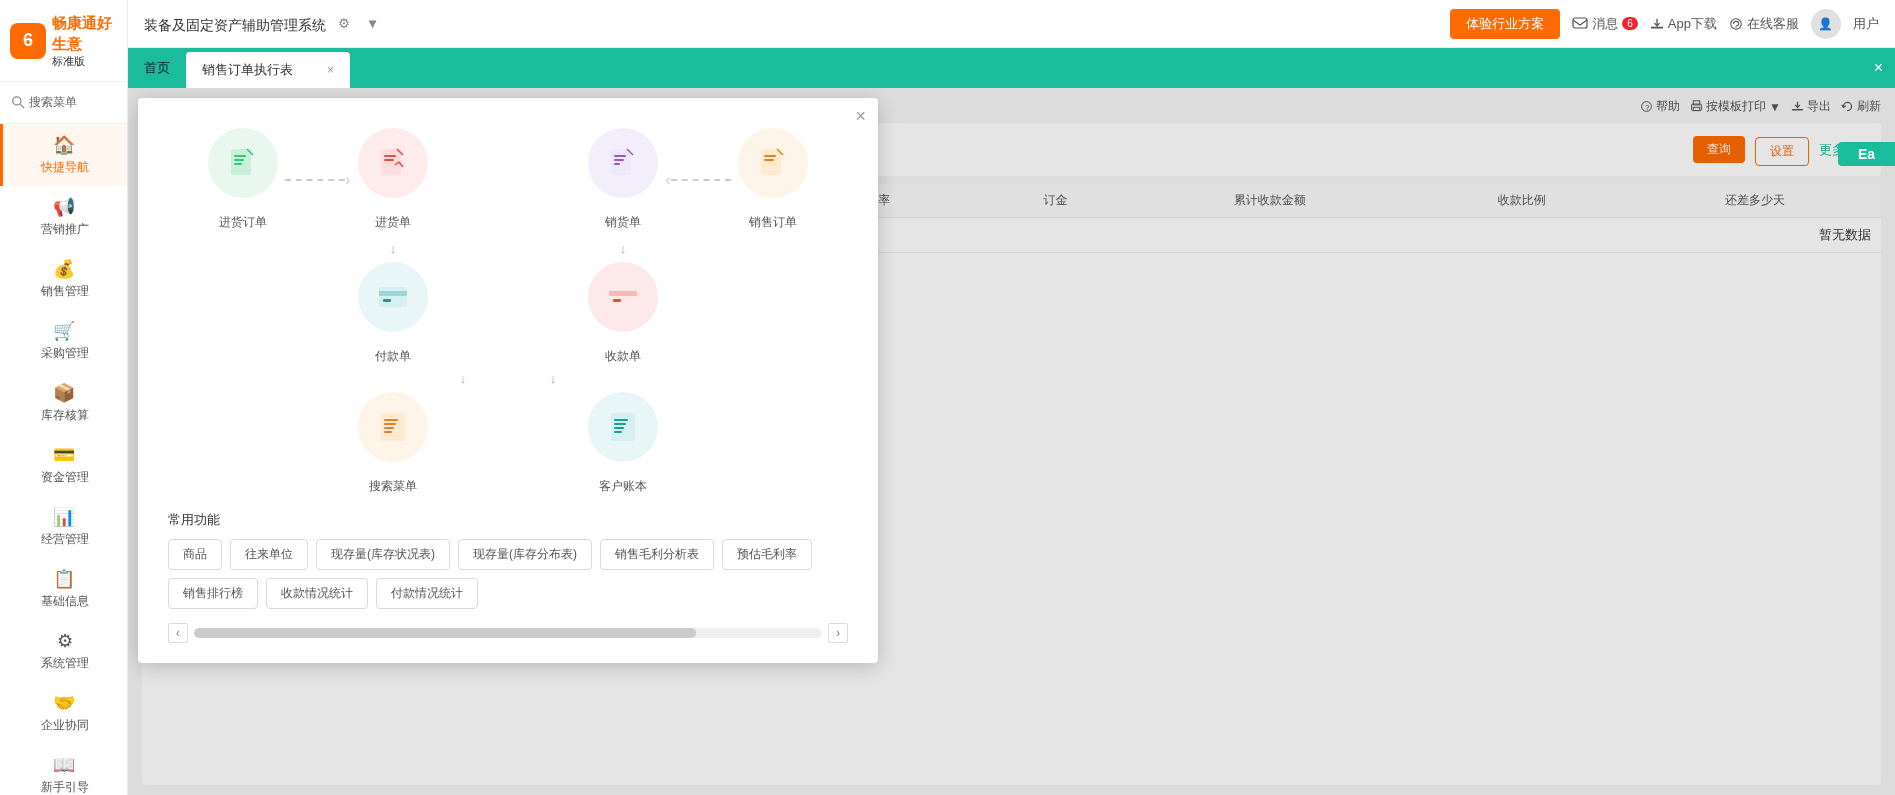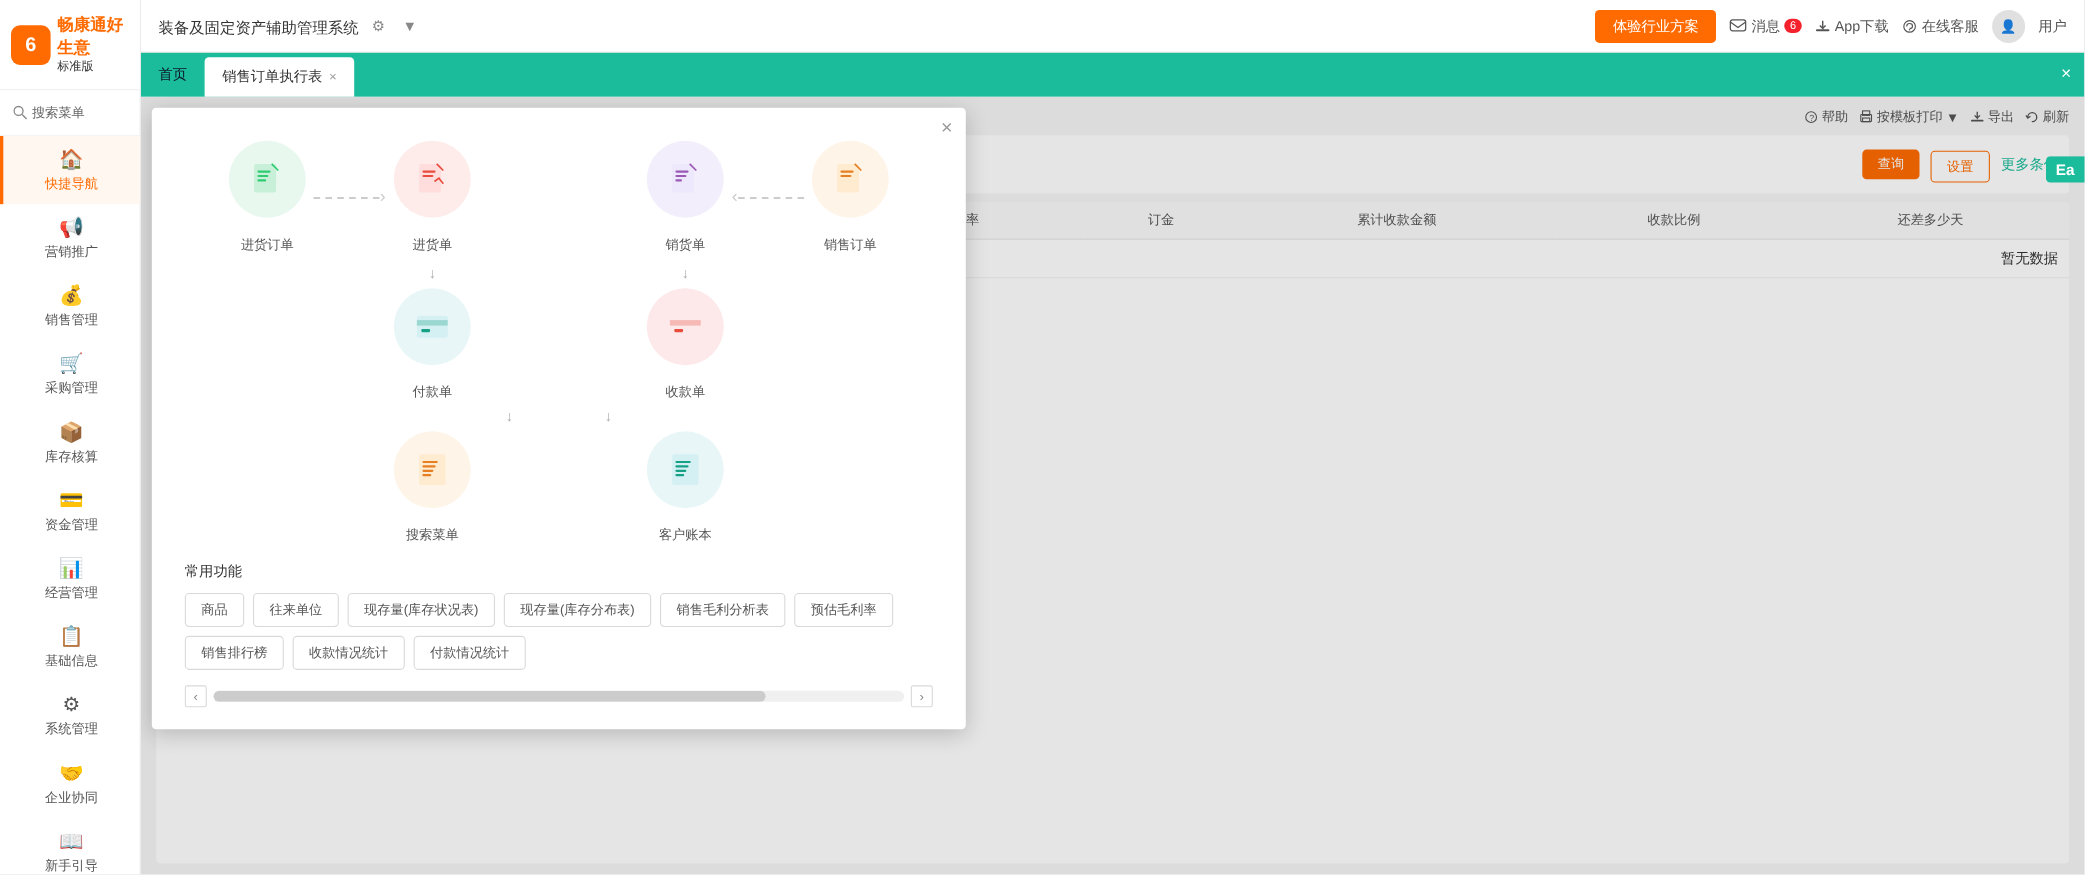--- a/index.html
+++ b/index.html
@@ -31,21 +31,21 @@
     .system-title { font-size: 14px; color: #333; font-weight: 500; }
     .top-bar-actions { display: flex; gap: 12px; }
     .top-bar-btn { background: none; border: none; cursor: pointer; display: flex; align-items: center; gap: 4px; color: #555; font-size: 13px; }
     .top-bar-btn .badge { background: #f5222d; color: white; border-radius: 10px; padding: 1px 5px; font-size: 10px; }
     .experience-btn { background: #ff6b00; color: white; border: none; border-radius: 4px; padding: 6px 16px; font-size: 13px; cursor: pointer; }
     .user-avatar { width: 30px; height: 30px; background: #e0e0e0; border-radius: 50%; display: flex; align-items: center; justify-content: center; font-size: 12px; color: #666; }
 
     
     .tab-bar { height: 40px; background: #1abc9c; display: flex; align-items: center; padding: 0; }
     .tab-item { height: 40px; display: flex; align-items: center; padding: 0 16px; cursor: pointer; font-size: 13px; color: rgba(255,255,255,0.85); }
-    .tab-item.active { background: #fff; color: #333; border-radius: 4px 4px 0 0; margin: 4px 0 0 0; height: 36px; }
+    .tab-item.active { background: #fff; color: #333; border-radius: 4px 4px 0 0; margin: 4px 0 0 0; height: 36px; gap: 28px; }
     .tab-item.home { color: #0f172a; }
     .tab-close { margin-left: 6px; color: #999; cursor: pointer; font-size: 12px; }
     .tab-bar-close { margin-left: auto; margin-right: 12px; color: white; cursor: pointer; font-size: 16px; }
 
     
     .content-area { flex: 1; display: flex; overflow: hidden; background: #f5f5f5; position: relative; }
 
     
     .modal-overlay { position: absolute; top: 0; left: 0; right: 0; bottom: 0; background: rgba(0,0,0,0.1); z-index: 10; display: flex; justify-content: flex-start; align-items: flex-start; }
     .modal { background: white; width: 740px; margin: 10px 0 0 10px; border-radius: 4px; box-shadow: 0 4px 20px rgba(0,0,0,0.2); padding: 20px 30px 20px 30px; position: relative; }
@@ -84,21 +84,21 @@
     .set-btn { background: white; color: #ff6b00; border: 1px solid #ff6b00; border-radius: 4px; padding: 5px 14px; font-size: 12px; cursor: pointer; display: block; margin-top: 4px; }
 
     .table-container { flex: 1; background: white; border-radius: 4px; overflow: auto; }
     .data-table { width: 100%; border-collapse: collapse; font-size: 12px; }
     .data-table th { background: #fafafa; padding: 8px 10px; text-align: center; border-bottom: 1px solid #e8e8e8; color: #555; font-weight: normal; white-space: nowrap; }
     .data-table td { padding: 8px 10px; text-align: right; border-bottom: 1px solid #f0f0f0; color: #333; }
     .no-data { text-align: center; padding: 60px 0; color: #999; font-size: 13px; }
     .settings-icon-btn { background: none; border: none; cursor: pointer; color: #888; padding: 4px; }
 
     
-    .ea-badge { position: fixed; top: 142px; right: 0; background: #1abc9c; color: white; padding: 4px 9px; font-size: 14px; font-weight: bold; border-radius: 4px 0 0 4px; z-index: 100; }
+    .ea-badge { position: fixed; top: 142px; right: 0; background: #1abc9c; color: white; padding: 4px 20px; font-size: 14px; font-weight: bold; border-radius: 4px 0 0 4px; z-index: 100; }
   </style>
 </head>
 <body>
 
 <div class="app-wrapper">
 
   <div class="sidebar">
     <div class="sidebar-logo">
       <div class="logo-icon">
         <span>6</span>

